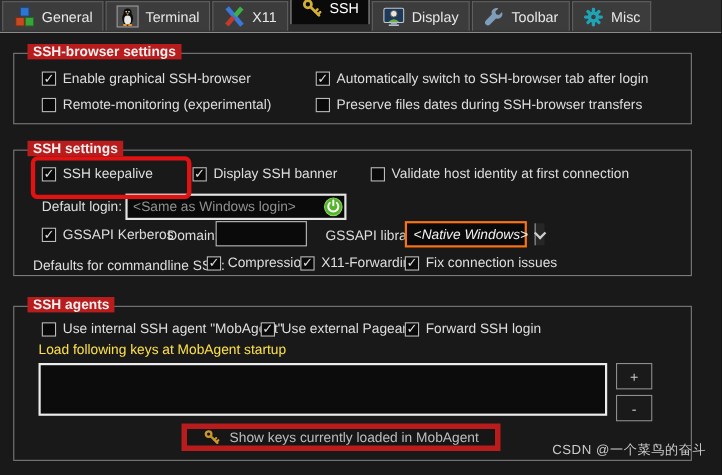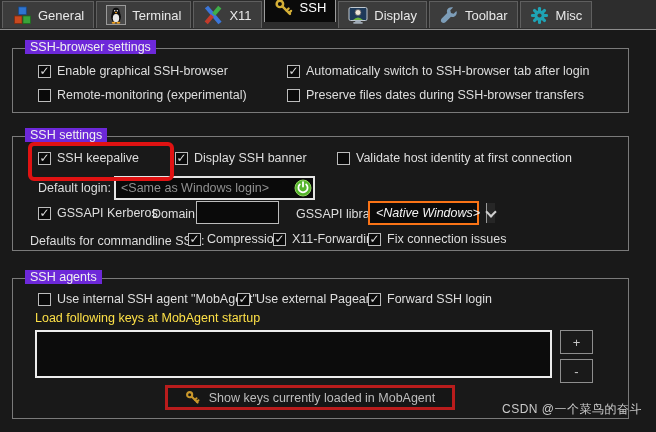--- a/index.html
+++ b/index.html
@@ -15,21 +15,21 @@
           display:flex;align-items:center;padding-left:2px;box-sizing:border-box;z-index:4;}
   .tabline{position:absolute;left:0;bottom:0;width:100%;height:1px;background:#8c8c8c;z-index:1;}
   .tab{display:flex;align-items:center;gap:6px;height:27px;margin-bottom:1px;margin-right:2px;
        padding:0 9px;background:#3c3c3c;border:1px solid #5f5f5f;border-bottom:none;
        box-sizing:border-box;color:#e8e8e8;font-size:13px;position:relative;z-index:2;cursor:pointer;white-space:nowrap;}
   .tab.active{height:30px;margin-bottom:16px;background:#0a0a0a;border-color:#9c9c9c;color:#fff;z-index:3;}
   .ticon{display:inline-flex;width:20px;height:20px;align-items:center;justify-content:center;flex:none;}
   .tuxbox{width:20px;height:20px;border:1px solid #9a9a9a;box-sizing:border-box;background:#4a4a4a;}
   
   .group{position:absolute;border:1px solid #7a7a7a;box-sizing:border-box;}
-  .gtitle{position:absolute;top:-9px;left:12px;background:#6d28d9;padding:0 5px;font-weight:normal;
+  .gtitle{position:absolute;top:-9px;left:12px;background:#b91c1c;padding:0 5px;font-weight:bold;
           color:#f0f0f0;font-size:12.5px;white-space:nowrap;}
   
   .chk{position:absolute;display:flex;align-items:center;gap:6px;height:16px;cursor:default;z-index:2;}
   .cb{width:13px;height:13px;border:1px solid #bcbcbc;background:#0a0a0a;box-sizing:border-box;
       display:flex;align-items:center;justify-content:center;flex:none;}
   .cb[data-checked="true"]::after{content:"✓";color:#dcdcdc;font-size:12px;line-height:1;
       margin-top:-1px;font-family:"DejaVu Sans",sans-serif;}
   .cl{white-space:nowrap;}
   .lbl{position:absolute;white-space:nowrap;z-index:2;}
   .dim{color:#fde047;}
@@ -45,21 +45,21 @@
   .dval{flex:1;display:flex;align-items:center;padding:0 6px;color:#f2f2f2;white-space:nowrap;}
   .darrow{width:17px;border-left:1px solid #999;background:#262626;display:flex;align-items:center;justify-content:center;}
   .darrow::after{content:"";width:6px;height:6px;border-right:2px solid #cfcfcf;border-bottom:2px solid #cfcfcf;
       transform:rotate(45deg);margin-top:-3px;}
   .listbox{position:absolute;left:35px;top:330px;width:517px;height:48px;background:#0c0c0c;
       border:2px solid #ededed;box-sizing:border-box;z-index:2;}
   .sqbtn{position:absolute;width:33px;height:24px;background:#1a1a1a;border:1px solid #8e8e8e;
       color:#c9c9c9;font-size:13px;line-height:1;padding:0;cursor:pointer;z-index:2;
       font-family:"Liberation Sans","DejaVu Sans",sans-serif;}
   .showkeys{position:absolute;left:165px;top:385px;width:290px;height:25px;background:#161616;
-      border:3px solid #b91c1c;color:#bdbdbd;display:flex;align-items:center;justify-content:center;
+      border:5px solid #b91c1c;color:#bdbdbd;display:flex;align-items:center;justify-content:center;
       gap:8px;font-size:12.5px;cursor:pointer;z-index:2;
       font-family:"Liberation Sans","DejaVu Sans",sans-serif;}
   .redbox{position:absolute;left:28px;top:142px;width:138px;height:31px;border:4px solid #e01212;
       border-radius:6px;pointer-events:none;z-index:6;}
   .watermark{position:absolute;right:14px;top:401px;font-size:12px;color:#cbcbcb;z-index:7;
       letter-spacing:0.5px;white-space:nowrap;}
 </style>
 </head>
 <body>
 

